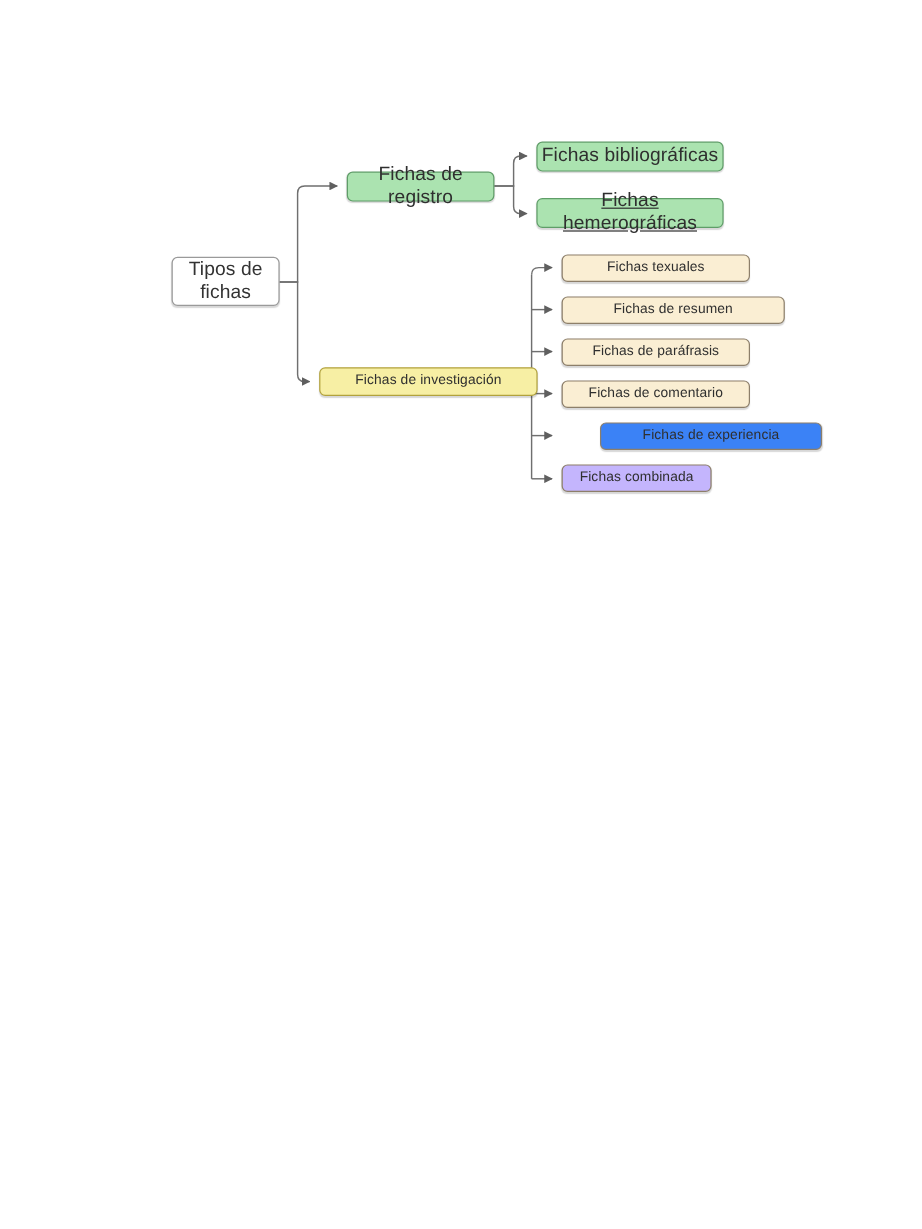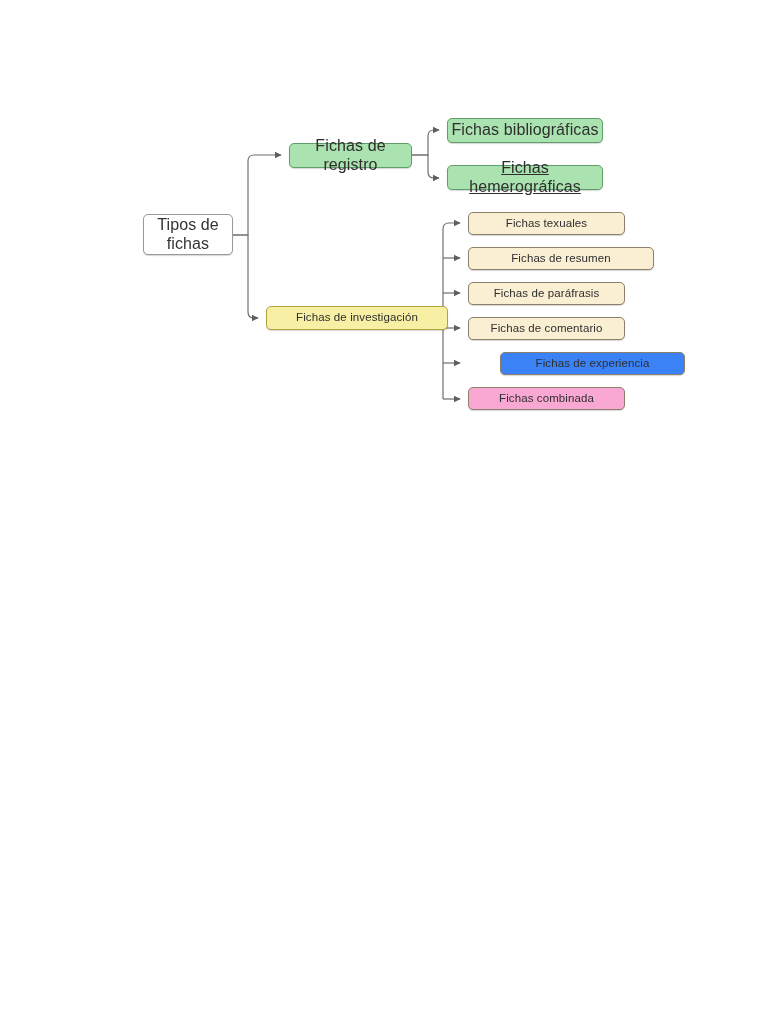--- a/index.html
+++ b/index.html
@@ -121,15 +121,15 @@
   <div class="node node-tan" id="node-b1-c0" style="left: 468px; top: 212px; width: 157px; height: 23px; background: rgb(250, 238, 211); border-color: rgb(141, 127, 106);">Fichas texuales</div>
 
   <div class="node node-tan" id="node-b1-c1" style="left: 468px; top: 247px; width: 186px; height: 23px; background: rgb(250, 238, 211); border-color: rgb(141, 127, 106);">Fichas de resumen</div>
 
   <div class="node node-tan" id="node-b1-c2" style="left: 468px; top: 282px; width: 157px; height: 23px; background: rgb(250, 238, 211); border-color: rgb(141, 127, 106); text-align: right;">Fichas de paráfrasis</div>
 
   <div class="node node-tan" id="node-b1-c3" style="left: 468px; top: 317px; width: 157px; height: 23px; background: rgb(250, 238, 211); border-color: rgb(141, 127, 106);">Fichas de comentario</div>
 
   <div class="node node-tan" id="node-b1-c4" style="left: 468px; top: 352px; width: 185px; height: 23px; background: #3b82f6; border-color: rgb(141, 127, 106); margin-left: 32px;">Fichas de experiencia</div>
 
-  <div class="node node-tan" id="node-b1-c5" style="left: 468px; top: 387px; width: 157px; height: 23px; background: #f9a8d4; border-color: rgb(141, 127, 106);">Fichas combinada</div>
+  <div class="node node-tan" id="node-b1-c5" style="left: 468px; top: 387px; width: 125px; height: 23px; background: #c4b5fd; border-color: rgb(141, 127, 106);">Fichas combinada</div>
 
 </div>
 
 </body></html>

